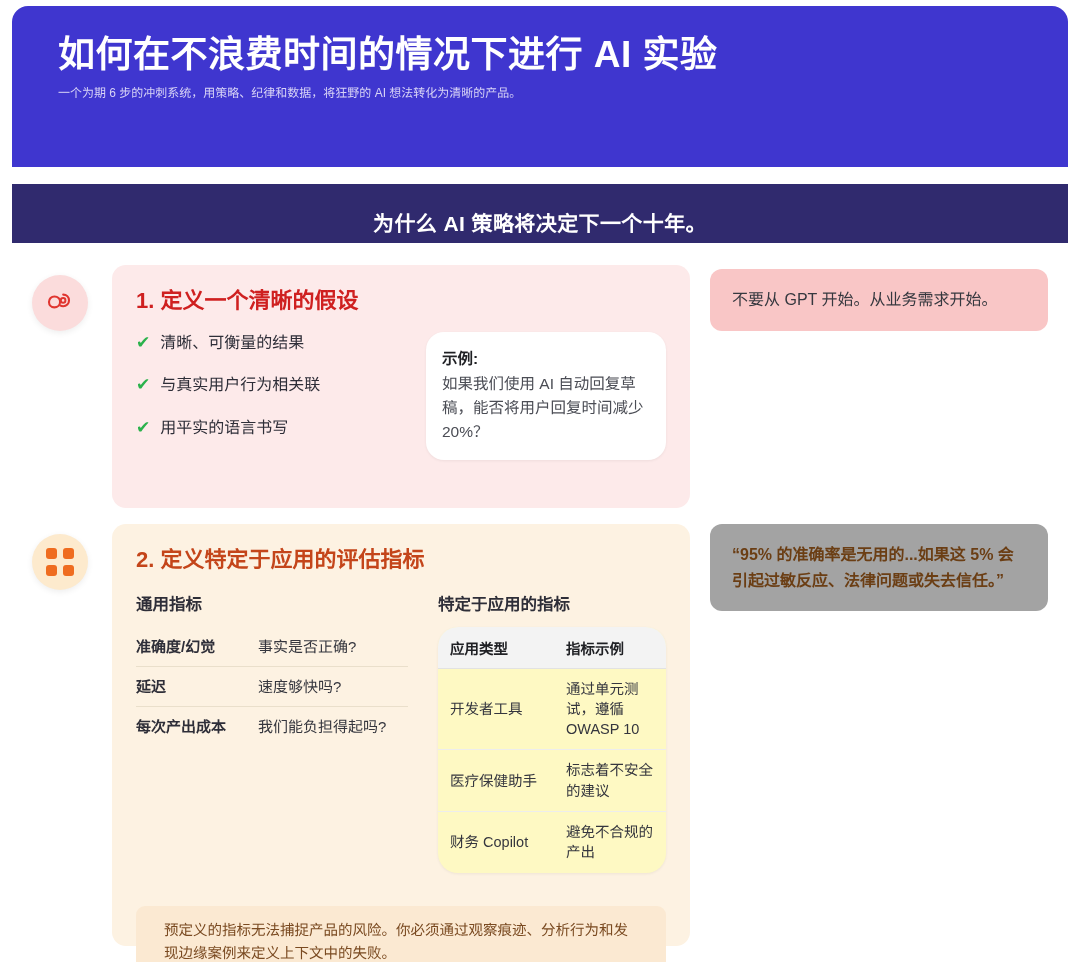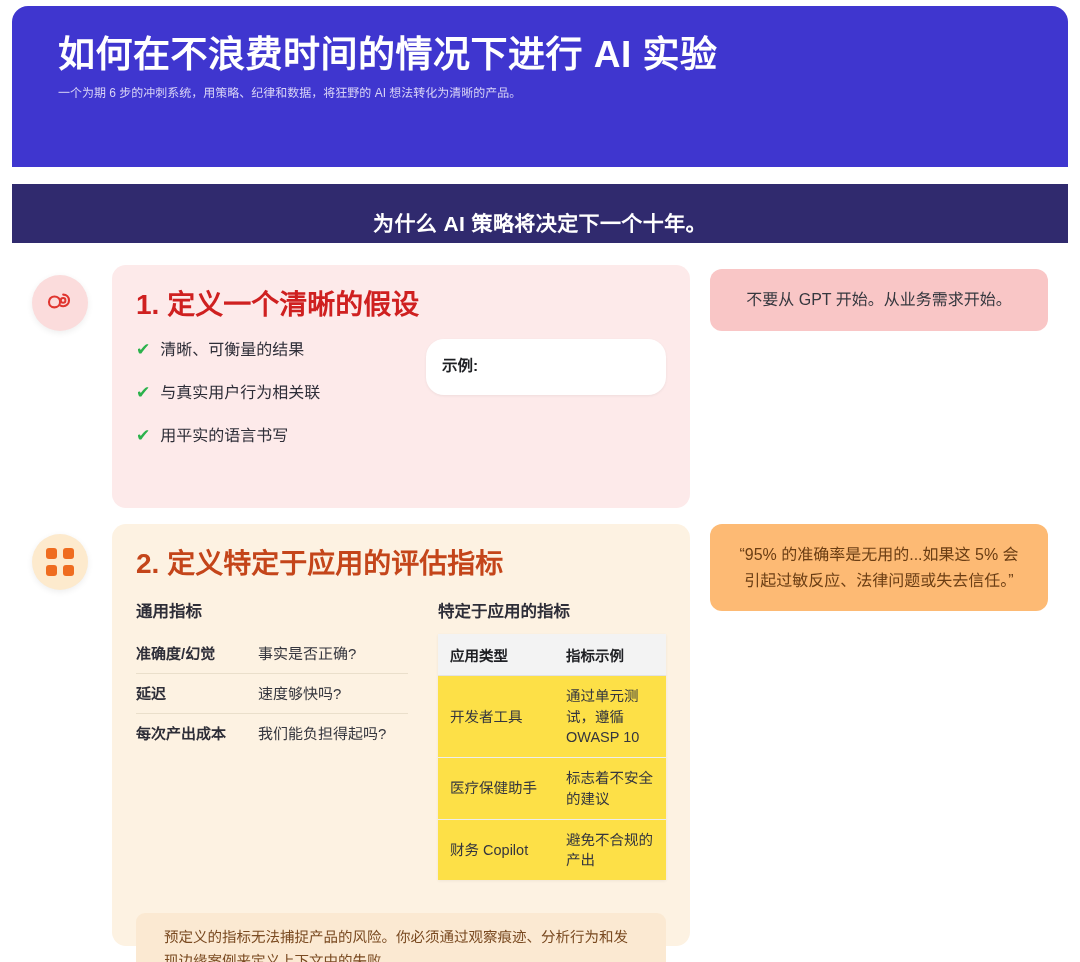--- a/index.html
+++ b/index.html
@@ -121,21 +121,21 @@
     background: #fdeaea;
     height: 243px;
   }
   .card.cream {
     top: 0;
     background: #fdf2e2;
     height: 422px;
   }
   .card-title {
     margin: 0 0 16px 0;
-    font-size: 28px;
+    font-size: 22px;
     font-weight: 700;
     line-height: 1.3;
   }
   .card.pink .card-title { color: #cf2020; }
   .card.cream .card-title { color: #c4451a; }
 
   
   .step1-body {
     display: flex;
     gap: 22px;
@@ -211,22 +211,22 @@
     font-size: 15px;
     line-height: 1.4;
     color: #2e2e38;
   }
   .metrics td.k { font-weight: 700; width: 112px; padding-right: 10px; }
   .metrics td.v { color: #35363e; }
 
   
   .apptable {
     width: 100%;
-    background: #fde047;
-    border-radius: 0;
+    background: #fef9c3;
+    border-radius: 20px;
     border-collapse: collapse;
     overflow: hidden;
     box-shadow: 0 1px 3px rgba(0,0,0,.06);
   }
   .apptable th {
     background: #f3f3f3;
     text-align: left;
     font-size: 14.5px;
     font-weight: 700;
     color: #1f2024;
@@ -254,36 +254,35 @@
     line-height: 1.6;
   }
 
   
   .callout {
     position: absolute;
     left: 710px;
     width: 338px;
     border-radius: 12px;
     box-sizing: border-box;
-    text-align: center;
     padding: 18px 22px;
     font-size: 16px;
     line-height: 1.6;
     font-weight: 500;
   }
   .callout.pink {
     top: 4px;
     background: #f9c6c6;
     color: #36383f;
   }
   .callout.orange {
     top: 0px;
-    background: #fdba74;
+    background: #a3a3a3;
     color: #6b3e14;
-    font-weight: 400;
+    font-weight: 700;
   }
 
   
   .grid-icon {
     display: grid;
     grid-template-columns: 11px 11px;
     grid-template-rows: 11px 11px;
     gap: 6px;
   }
   .grid-icon i {
@@ -334,20 +333,21 @@
               <span>与真实用户行为相关联</span>
             </li>
             <li class="check-item">
               <span class="check-mark">✔</span>
               <span>用平实的语言书写</span>
             </li>
           </ul>
 
           <div class="example-box">
             <p class="example-label">示例:</p>
+            <p class="example-text">如果我们使用 AI 自动回复草稿，能否将用户回复时间减少 20%？</p>
           </div>
         </div>
       </article>
 
       <aside class="callout pink">
         <span>不要从 GPT 开始。从业务需求开始。</span>
       </aside>
     </section>
 
     <section class="section" id="section-2">

